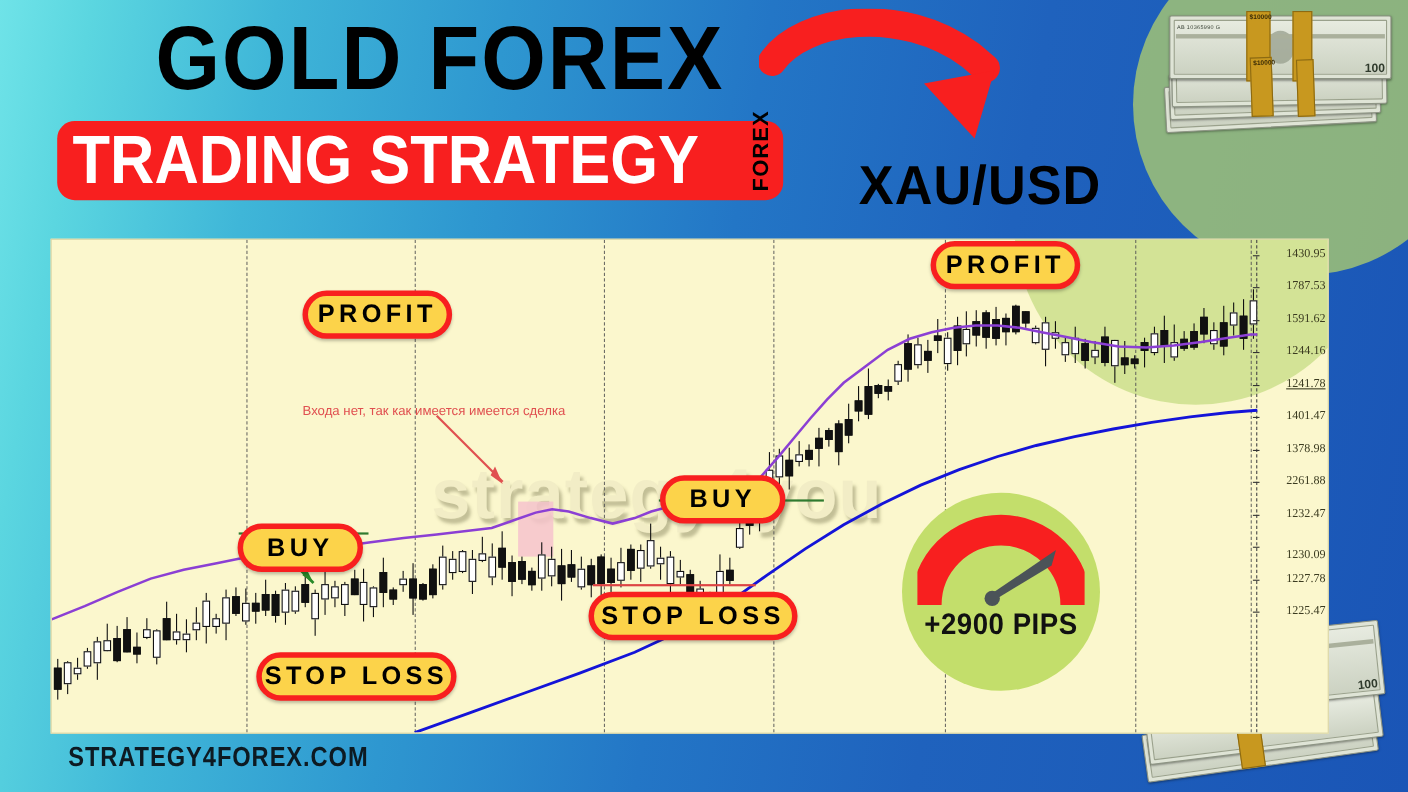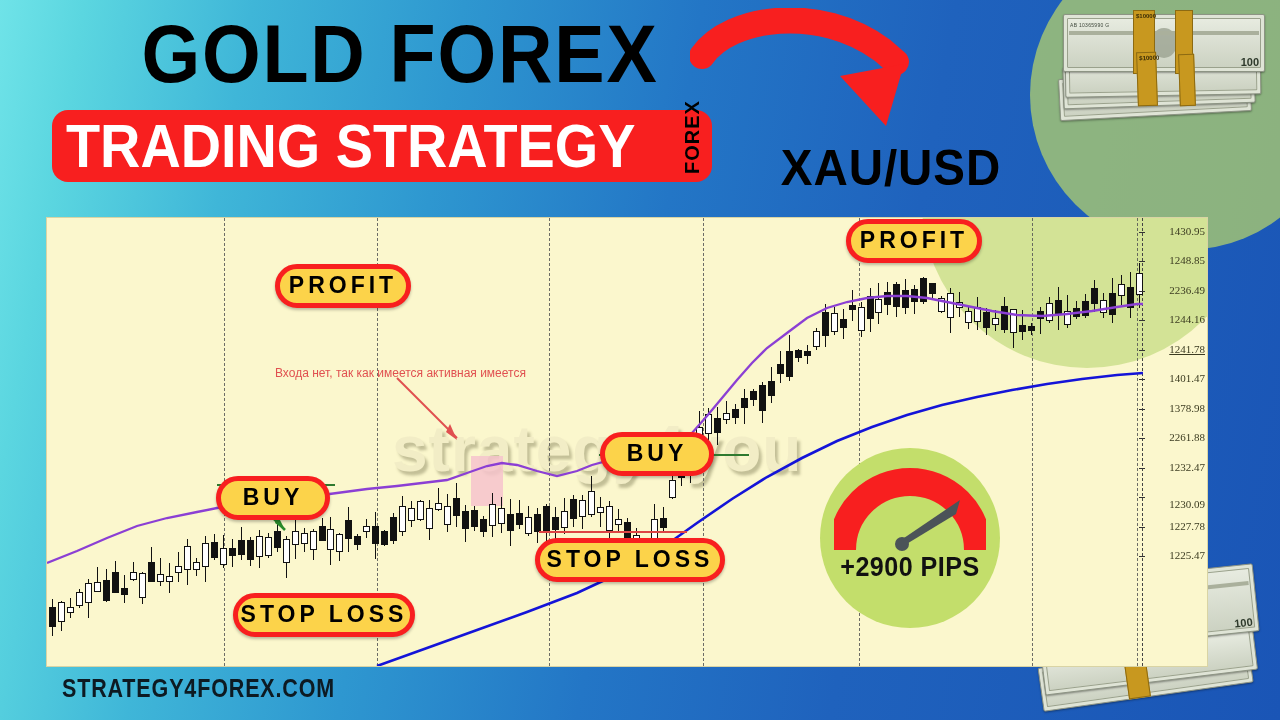--- a/index.html
+++ b/index.html
@@ -717,29 +717,29 @@
 
       <path d="M350,160 L410,220" stroke="#e05050" stroke-width="2" fill="none"></path>
       <path d="M410,222 L399,214 L403,206 Z" fill="#e05050"></path>
     </svg>
 
     <div class="hline-green" style="left:170px;top:266px;width:118px;"></div>
     <div class="hline-green" style="left:552px;top:236px;width:150px;"></div>
     <div class="hline-red" style="left:492px;top:313px;width:148px;"></div>
     <div class="order-label" style="left:604px;top:240px;">Buy</div>
 
-    <div id="ru-note" style="left:228px;top:148px;">Входа нет, так как имеется активная имеется</div>
+    <div id="ru-note" style="left:228px;top:148px;">Входа нет, так как имеется имеется сделка</div>
 
     <div id="price-axis">
         <div class="ytickmark" style="top: 14px;"></div>
         <div class="ytick" style="top: 7px;">1430.95</div>
         <div class="ytickmark" style="top: 43.4545px;"></div>
-        <div class="ytick" style="top: 36.4545px;">1248.85</div>
+        <div class="ytick" style="top: 36.4545px;">1787.53</div>
         <div class="ytickmark" style="top: 72.9091px;"></div>
-        <div class="ytick" style="top: 65.9091px;">2236.49</div>
+        <div class="ytick" style="top: 65.9091px;">1591.62</div>
         <div class="ytickmark" style="top: 102.364px;"></div>
         <div class="ytick" style="top: 95.3636px;">1244.16</div>
         <div class="ytickmark" style="top: 131.818px;"></div>
         <div class="ytick" style="top: 124.818px; text-decoration: underline;">1241.78</div>
         <div class="ytickmark" style="top: 161.273px;"></div>
         <div class="ytick" style="top: 154.273px;">1401.47</div>
         <div class="ytickmark" style="top: 190.727px;"></div>
         <div class="ytick" style="top: 183.727px;">1378.98</div>
         <div class="ytickmark" style="top: 220.182px;"></div>
         <div class="ytick" style="top: 213.182px;">2261.88</div>

